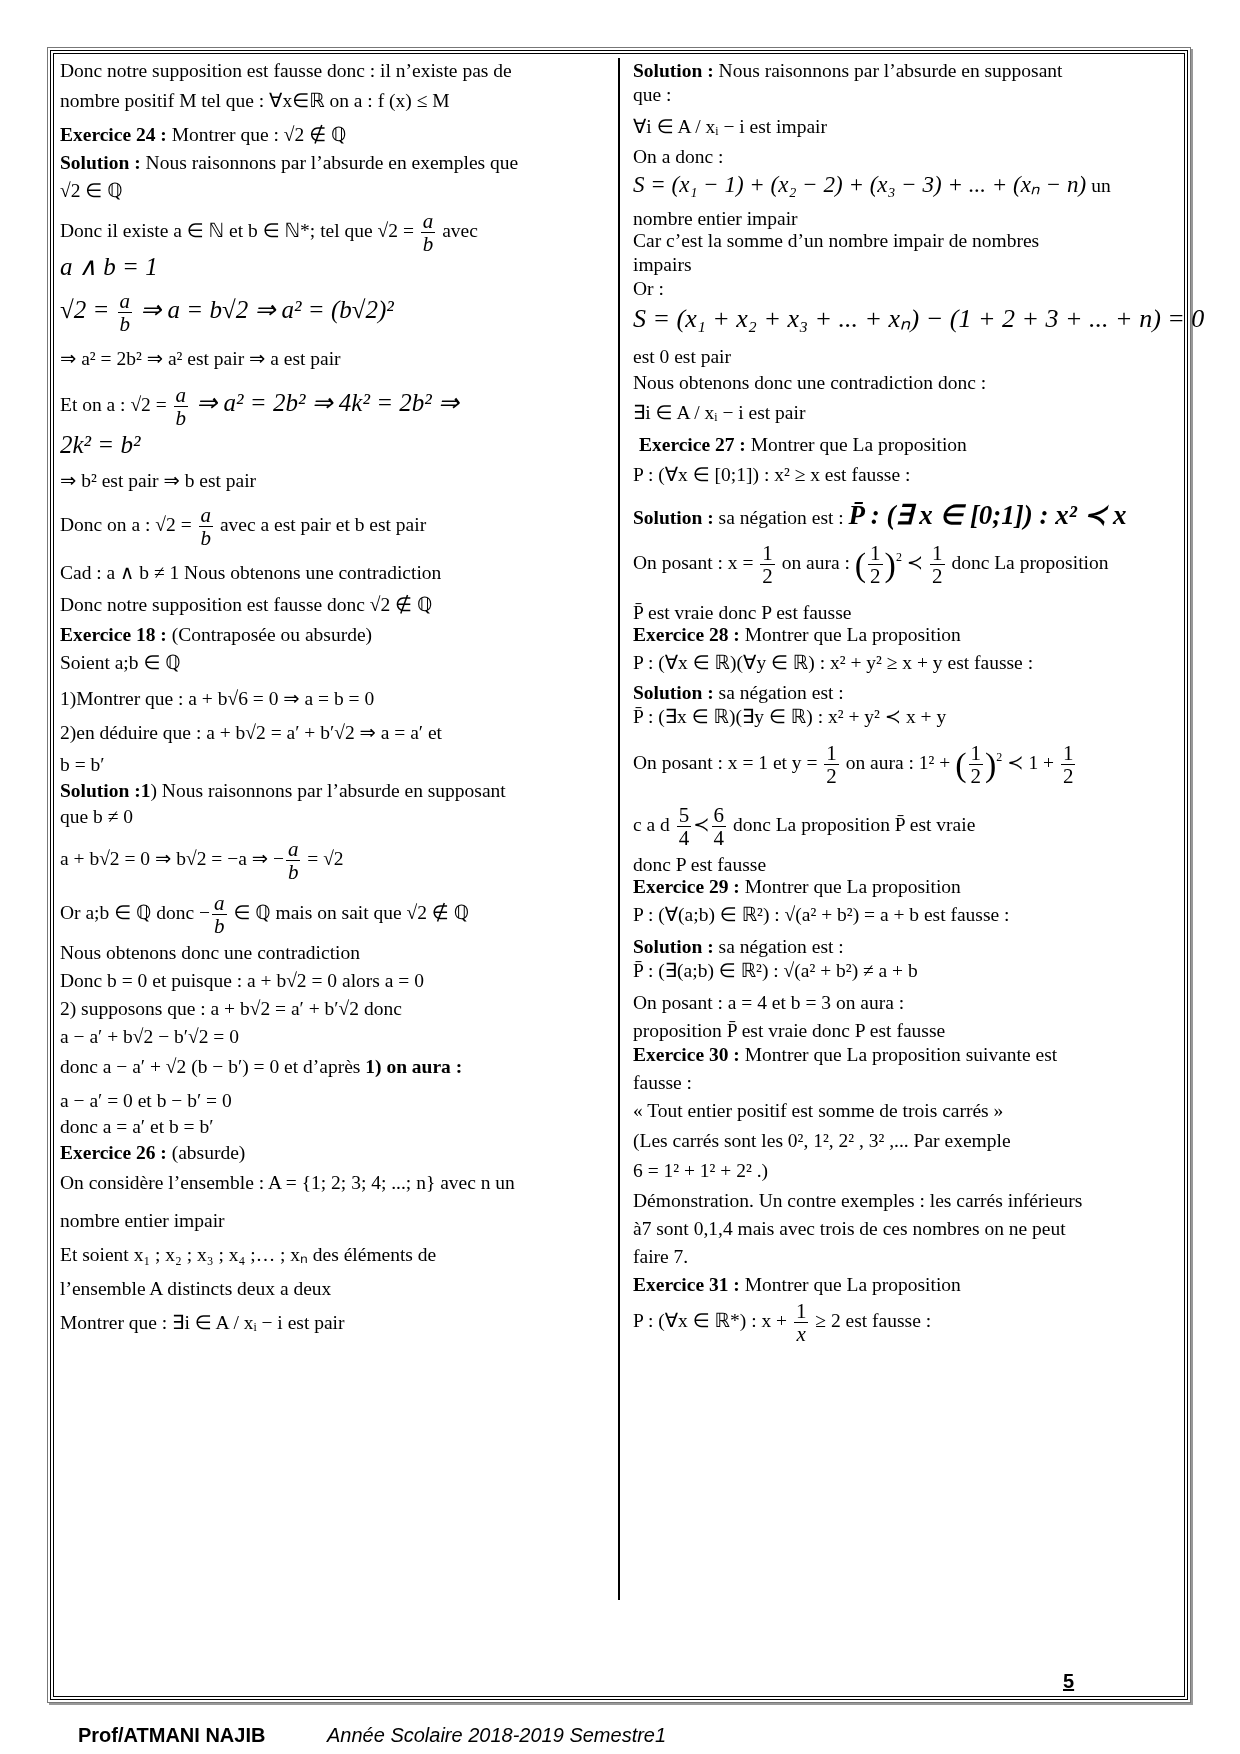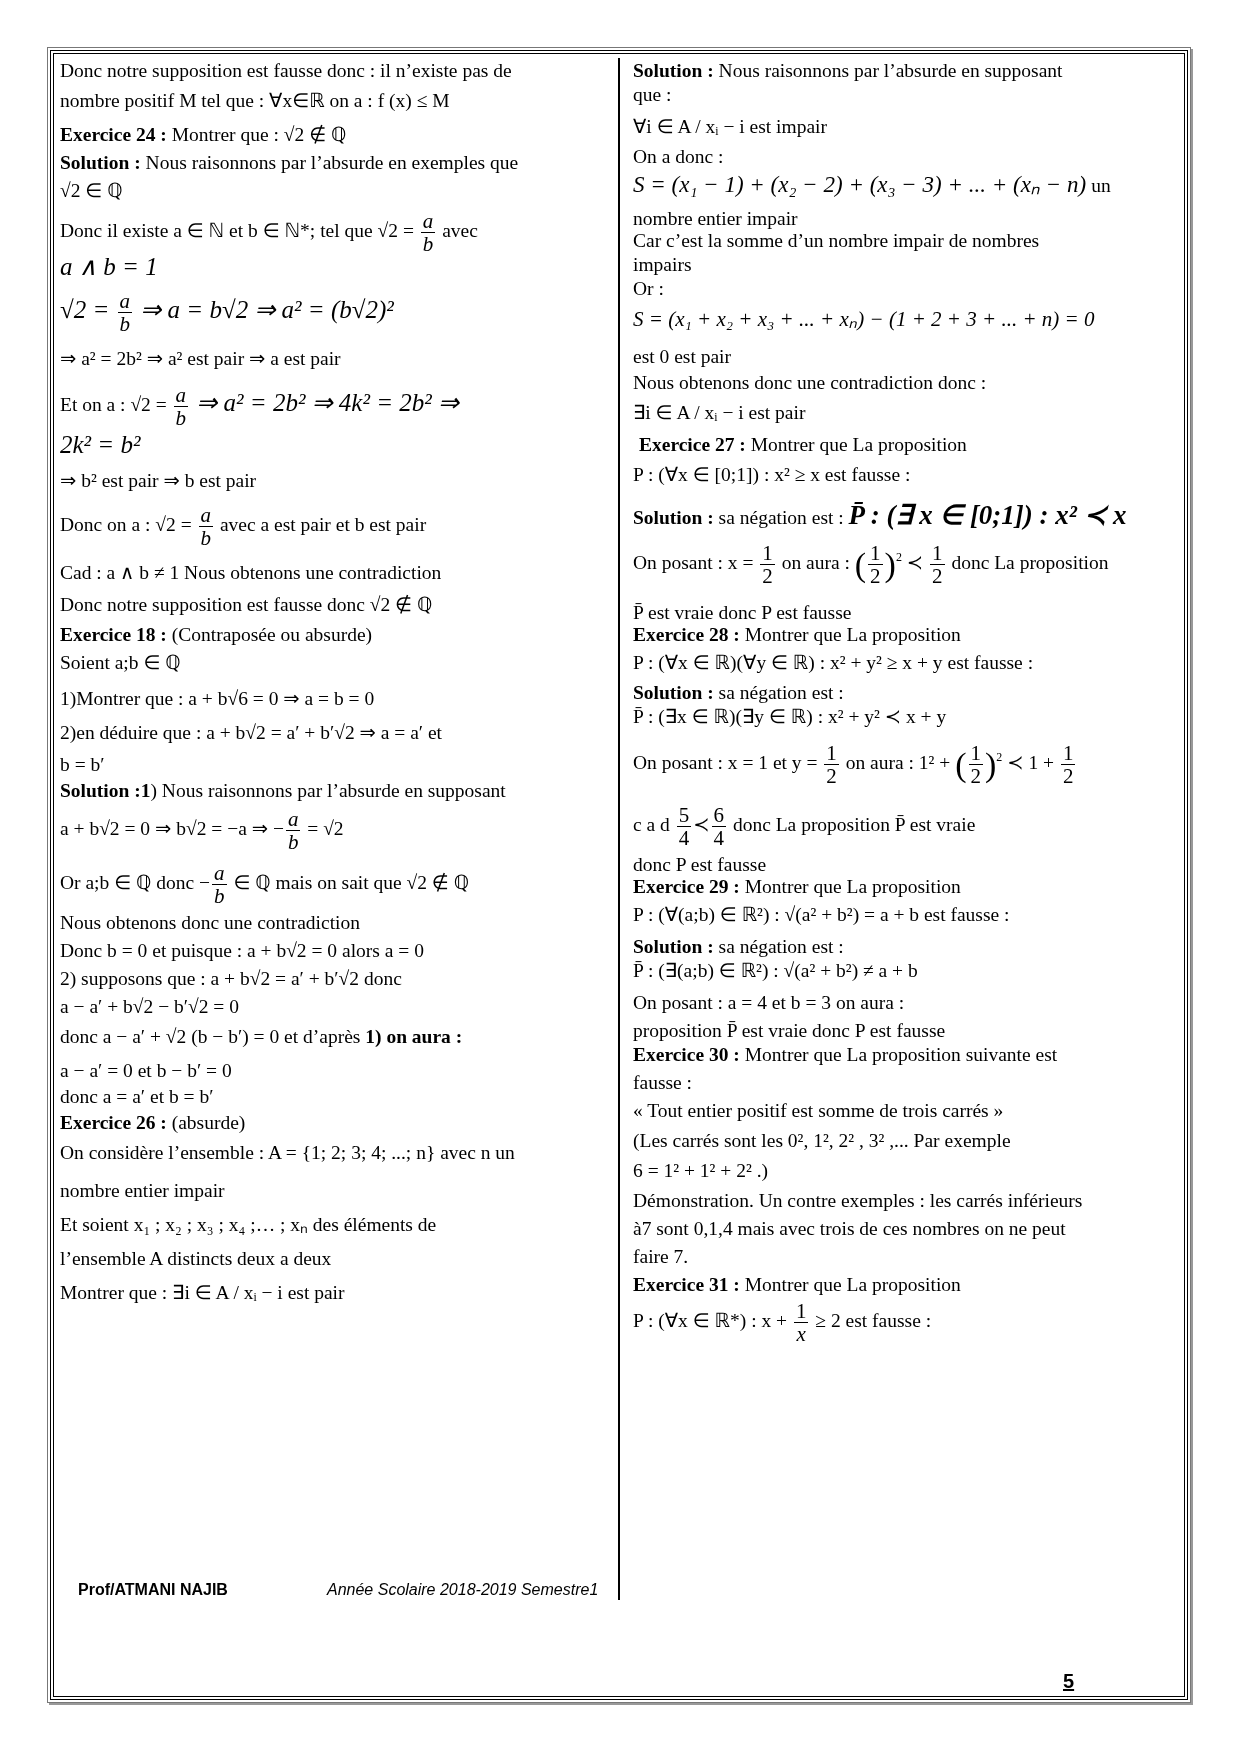--- a/index.html
+++ b/index.html
@@ -11,21 +11,21 @@
   .col.left { left:60px; width:550px; }
   .col.right { left:633px; width:548px; }
   .ln { white-space:nowrap; position:relative; }
   b { font-weight:bold; }
   .m { font-family:"Liberation Serif", serif; font-style:italic; font-size:27px;font-weight:bold; }
   .big { font-size:25px; font-style:italic; }
   .frac { display:inline-block; vertical-align:middle; text-align:center; font-style:italic; font-size:21px; line-height:22px; margin:0 2px; }
   .frac > span { display:block; padding:0 2px; }
   .frac > span.num { border-bottom:1px solid #000; }
   .frac.up { font-style:normal; }
-  .footer { position:absolute; top:1581px; font-family:"Liberation Sans", sans-serif; font-size:16px; }
+  .footer { position:absolute; top:1724px; font-family:"Liberation Sans", sans-serif; font-size:20px; }
   .f-author { left:78px; font-weight:bold; }
   .f-year { left:327px; font-style:italic; }
   .f-page { left:1063px; font-weight:bold; font-size:20px; top:1670px; text-decoration:underline; }
 </style>
 </head>
 <body>
 
 <div class="frame"></div>
 <div class="frame-inner"></div>
 <div class="divider"></div>
@@ -45,20 +45,21 @@
   <div class="ln" style="top:28px;height:32px">⇒ b²  est pair ⇒ b  est pair</div>
   <div class="ln" style="top:32px;height:52px"><span>Donc on a : √2 = </span><span class="frac"><span class="num">a</span><span>b</span></span><span> avec  a  est pair et  b  est pair</span></div>
   <div class="ln" style="top:36px;height:34px">Cad :  a ∧ b ≠ 1  Nous obtenons une contradiction</div>
   <div class="ln" style="top:34px;height:30px">Donc notre supposition est fausse donc  √2 ∉ ℚ</div>
   <div class="ln" style="top:34px"><b>Exercice 18 :</b><span>  (Contraposée ou absurde)</span></div>
   <div class="ln" style="top:36px;height:30px">Soient  a;b ∈ ℚ</div>
   <div class="ln" style="top:42px;height:34px">1)Montrer que  :  a + b√6 = 0 ⇒ a = b = 0</div>
   <div class="ln" style="top:42px;height:32px">2)en déduire que :  a + b√2 = a′ + b′√2 ⇒ a = a′  et</div>
   <div class="ln" style="top:42px">b = b′</div>
   <div class="ln" style="top:42px"><b>Solution :1</b><span>) Nous raisonnons par l’absurde en supposant</span></div>
+  <div class="ln" style="top:42px;height:30px">que  b ≠ 0</div>
   <div class="ln" style="top:46px;height:52px"><span>a + b√2 = 0 ⇒ b√2 = −a ⇒ −</span><span class="frac"><span class="num">a</span><span>b</span></span><span> = √2</span></div>
   <div class="ln" style="top:48px;height:52px"><span>Or  a;b ∈ ℚ  donc  −</span><span class="frac"><span class="num">a</span><span>b</span></span><span> ∈ ℚ  mais on sait que  √2 ∉ ℚ</span></div>
   <div class="ln" style="top:44px">Nous obtenons donc une contradiction</div>
   <div class="ln" style="top:46px;height:30px">Donc  b = 0  et puisque :  a + b√2 = 0  alors  a = 0</div>
   <div class="ln" style="top:44px">2) supposons que :  a + b√2 = a′ + b′√2  donc</div>
   <div class="ln" style="top:46px;height:28px">a − a′ + b√2 − b′√2 = 0</div>
   <div class="ln" style="top:48px;height:32px"><span>donc  a − a′ + √2 (b − b′) = 0  et d’après </span><b> 1) on aura :</b></div>
   <div class="ln" style="top:50px;height:28px">a − a′ = 0  et  b − b′ = 0</div>
   <div class="ln" style="top:48px">donc  a = a′  et  b = b′</div>
   <div class="ln" style="top:48px"><b>Exercice 26 :</b><span>  (absurde)</span></div>
@@ -72,21 +73,21 @@
 <div class="col right">
   <div class="ln" style="top:0"><b>Solution :</b><span> Nous raisonnons par l’absurde en supposant</span></div>
   <div class="ln" style="top:-2px">que :</div>
   <div class="ln" style="top:4px;height:30px">∀i ∈ A /  xᵢ − i est impair</div>
   <div class="ln" style="top:4px">On a donc :</div>
   <div class="ln" style="top:6px;height:38px"><span class="big" style="font-size:23px">S = (x₁ − 1) + (x₂ − 2) + (x₃ − 3) + ... + (xₙ − n)</span><span> un</span></div>
   <div class="ln" style="top:2px">nombre entier impair</div>
   <div class="ln" style="top:-2px">Car c’est la somme d’un nombre impair de nombres</div>
   <div class="ln" style="top:-4px">impairs</div>
   <div class="ln" style="top:-6px">Or :</div>
-  <div class="ln big" style="top:-2px;height:38px;font-size:21px">S = (x₁ + x₂ + x₃ + ... + xₙ) − (1 + 2 + 3 + ... + n) = 0</div>
+  <div class="ln big" style="top:-2px;height:38px;font-size:26px">S = (x₁ + x₂ + x₃ + ... + xₙ) − (1 + 2 + 3 + ... + n) = 0</div>
   <div class="ln" style="top:-2px">est 0 est pair</div>
   <div class="ln" style="top:-2px">Nous obtenons donc une contradiction donc :</div>
   <div class="ln" style="top:2px;height:32px">∃i ∈ A /  xᵢ − i  est pair</div>
   <div class="ln" style="top:2px;padding-left:6px"><b>Exercice 27 :</b><span>  Montrer que La proposition</span></div>
   <div class="ln" style="top:6px;height:36px">P : (∀x ∈ [0;1]) : x² ≥ x   est fausse :</div>
   <div class="ln" style="top:10px;height:36px"><b>Solution :</b><span> sa négation est : </span><span class="m">P̄ : (∃ x ∈ [0;1]) : x² ≺ x</span></div>
   <div class="ln" style="top:14px;height:56px"><span>On posant :  x = </span><span class="frac up"><span class="num">1</span><span>2</span></span><span> on aura : </span><span style="font-size:34px;vertical-align:middle">(</span><span class="frac up"><span class="num">1</span><span>2</span></span><span style="font-size:34px;vertical-align:middle">)</span><sup style="font-size:12px">2</sup><span> ≺ </span><span class="frac up"><span class="num">1</span><span>2</span></span><span> donc La proposition</span></div>
   <div class="ln" style="top:16px">P̄  est vraie donc  P  est fausse</div>
   <div class="ln" style="top:12px"><b>Exercice 28 :</b><span>   Montrer que La proposition</span></div>
   <div class="ln" style="top:14px;height:32px">P : (∀x ∈ ℝ)(∀y ∈ ℝ) : x² + y² ≥ x + y  est fausse :</div>

